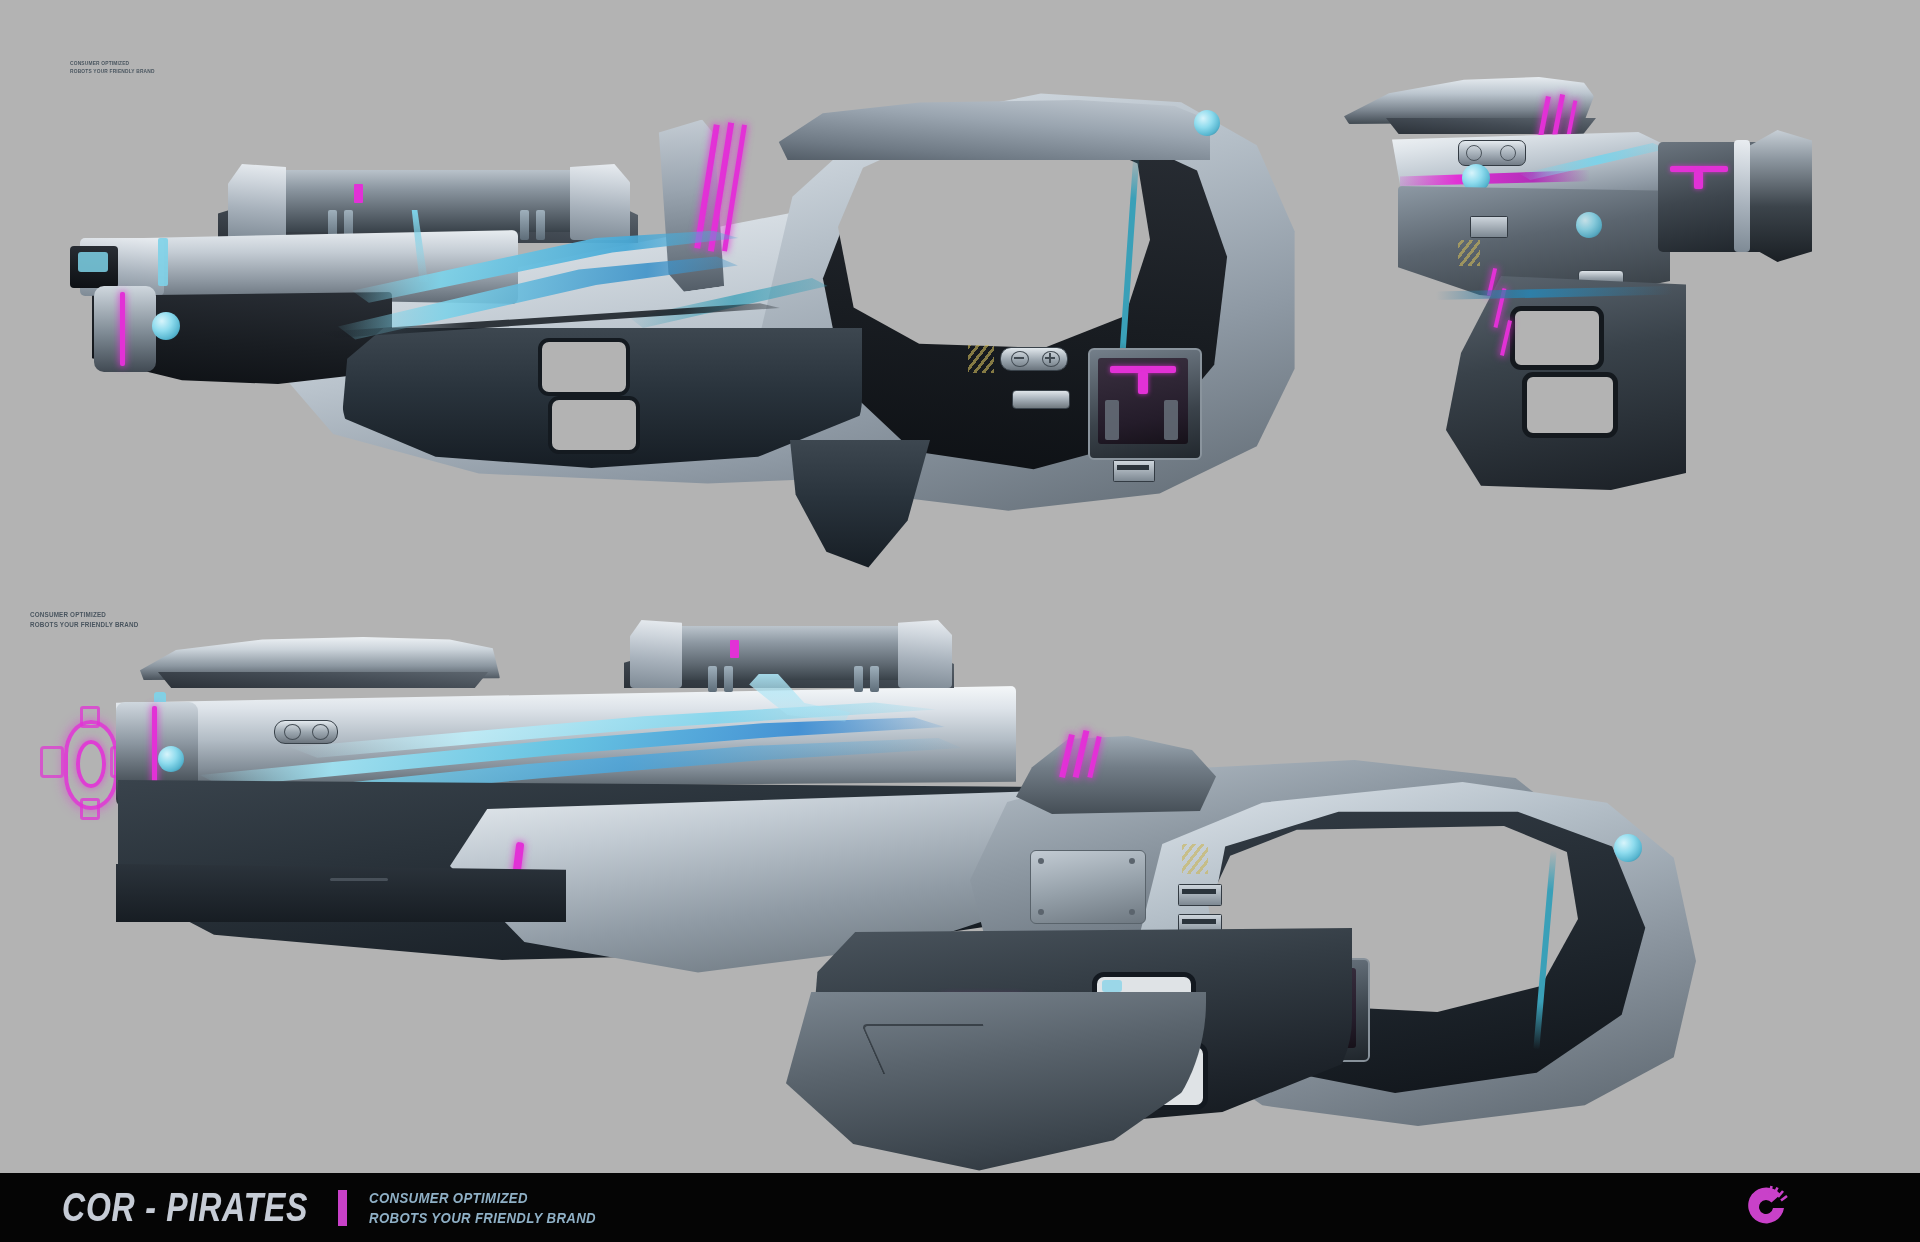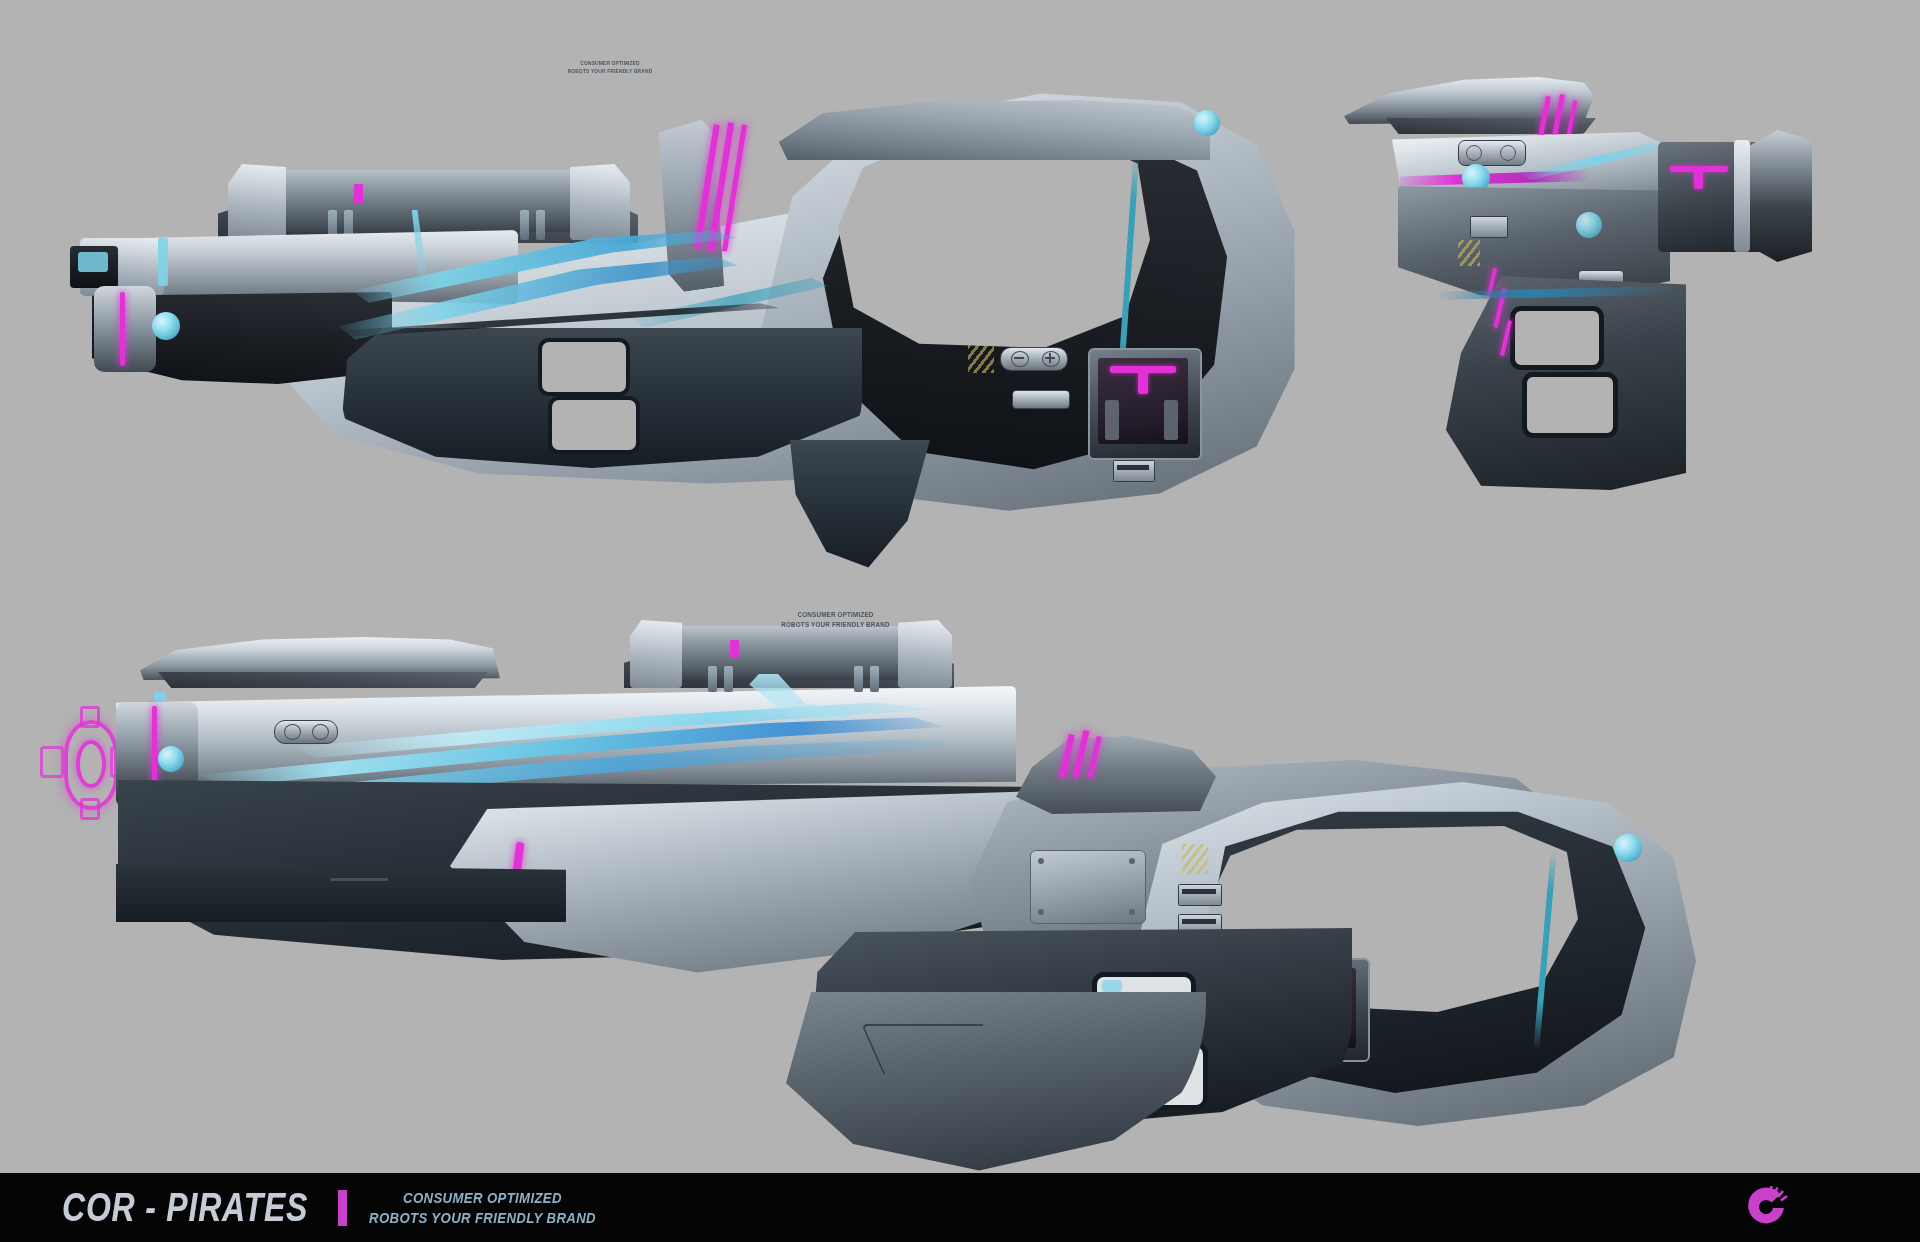--- a/index.html
+++ b/index.html
@@ -1,17 +1,17 @@
 <!DOCTYPE html>
 <html><head>
 <meta charset="utf-8">
 <style>
   html,body{margin:0;padding:0;background:#b3b3b3;}
   body{width:1920px;height:1242px;overflow:hidden;font-family:"Liberation Sans",sans-serif;}
-  #stage{position:relative;width:1920px;height:1242px;background:#b3b3b3;overflow:hidden;text-align:center;}
+  #stage{position:relative;width:1920px;height:1242px;background:#b3b3b3;overflow:hidden;}
 
   
   .footer{position:absolute;left:0;bottom:0;width:1920px;height:69px;background:#050505;display:flex;align-items:center;}
   .brand-title{font-family:"Liberation Sans",sans-serif;font-weight:700;font-style:italic;
     font-size:40px;letter-spacing:1px;color:#c6ccd6;margin-left:62px;
     transform:scaleX(0.80);transform-origin:left center;white-space:nowrap;
     text-shadow:0 0 1px rgba(255,255,255,.25);}
   .brand-bar{width:9px;height:36px;background:#c941c9;margin-left:-32px;}
   .tagline{margin-left:22px;line-height:1.28;}
   .tagline div{font-family:"Liberation Sans",sans-serif;font-weight:700;font-style:italic;

